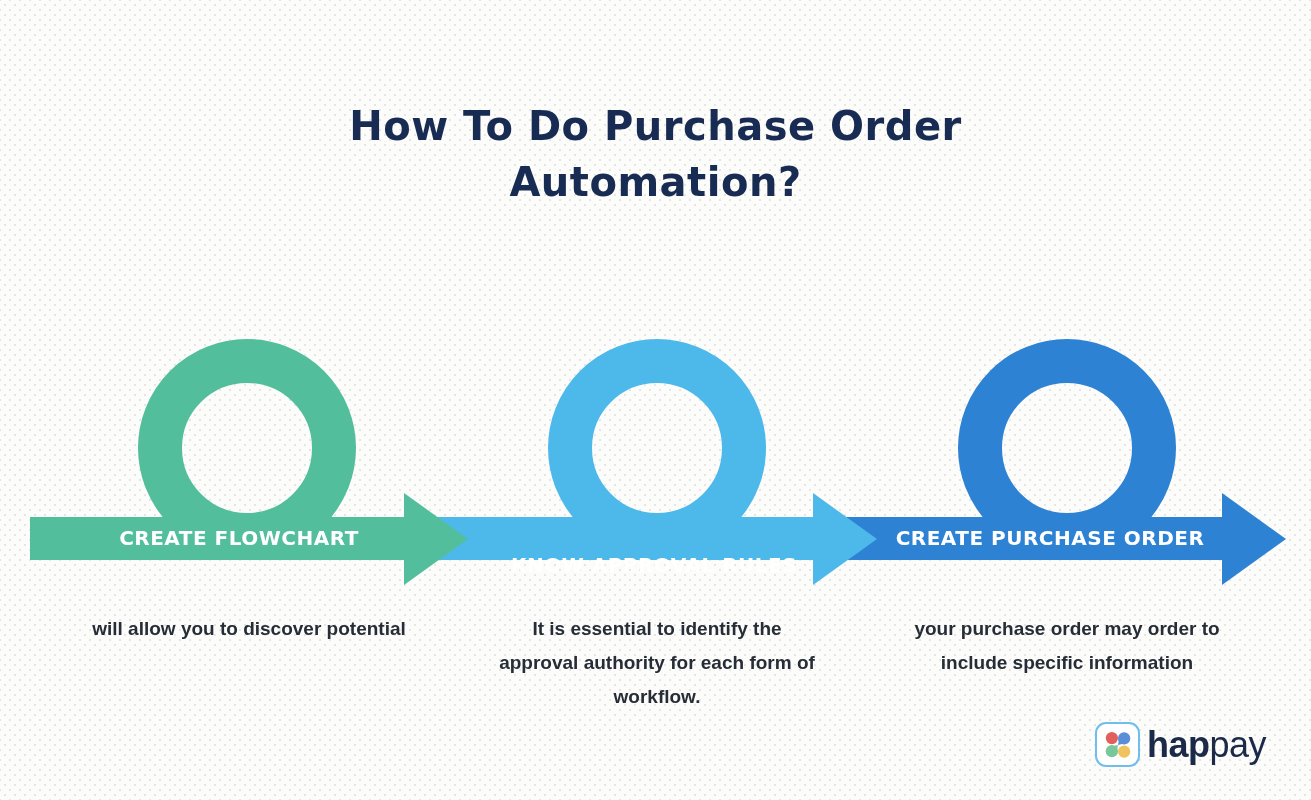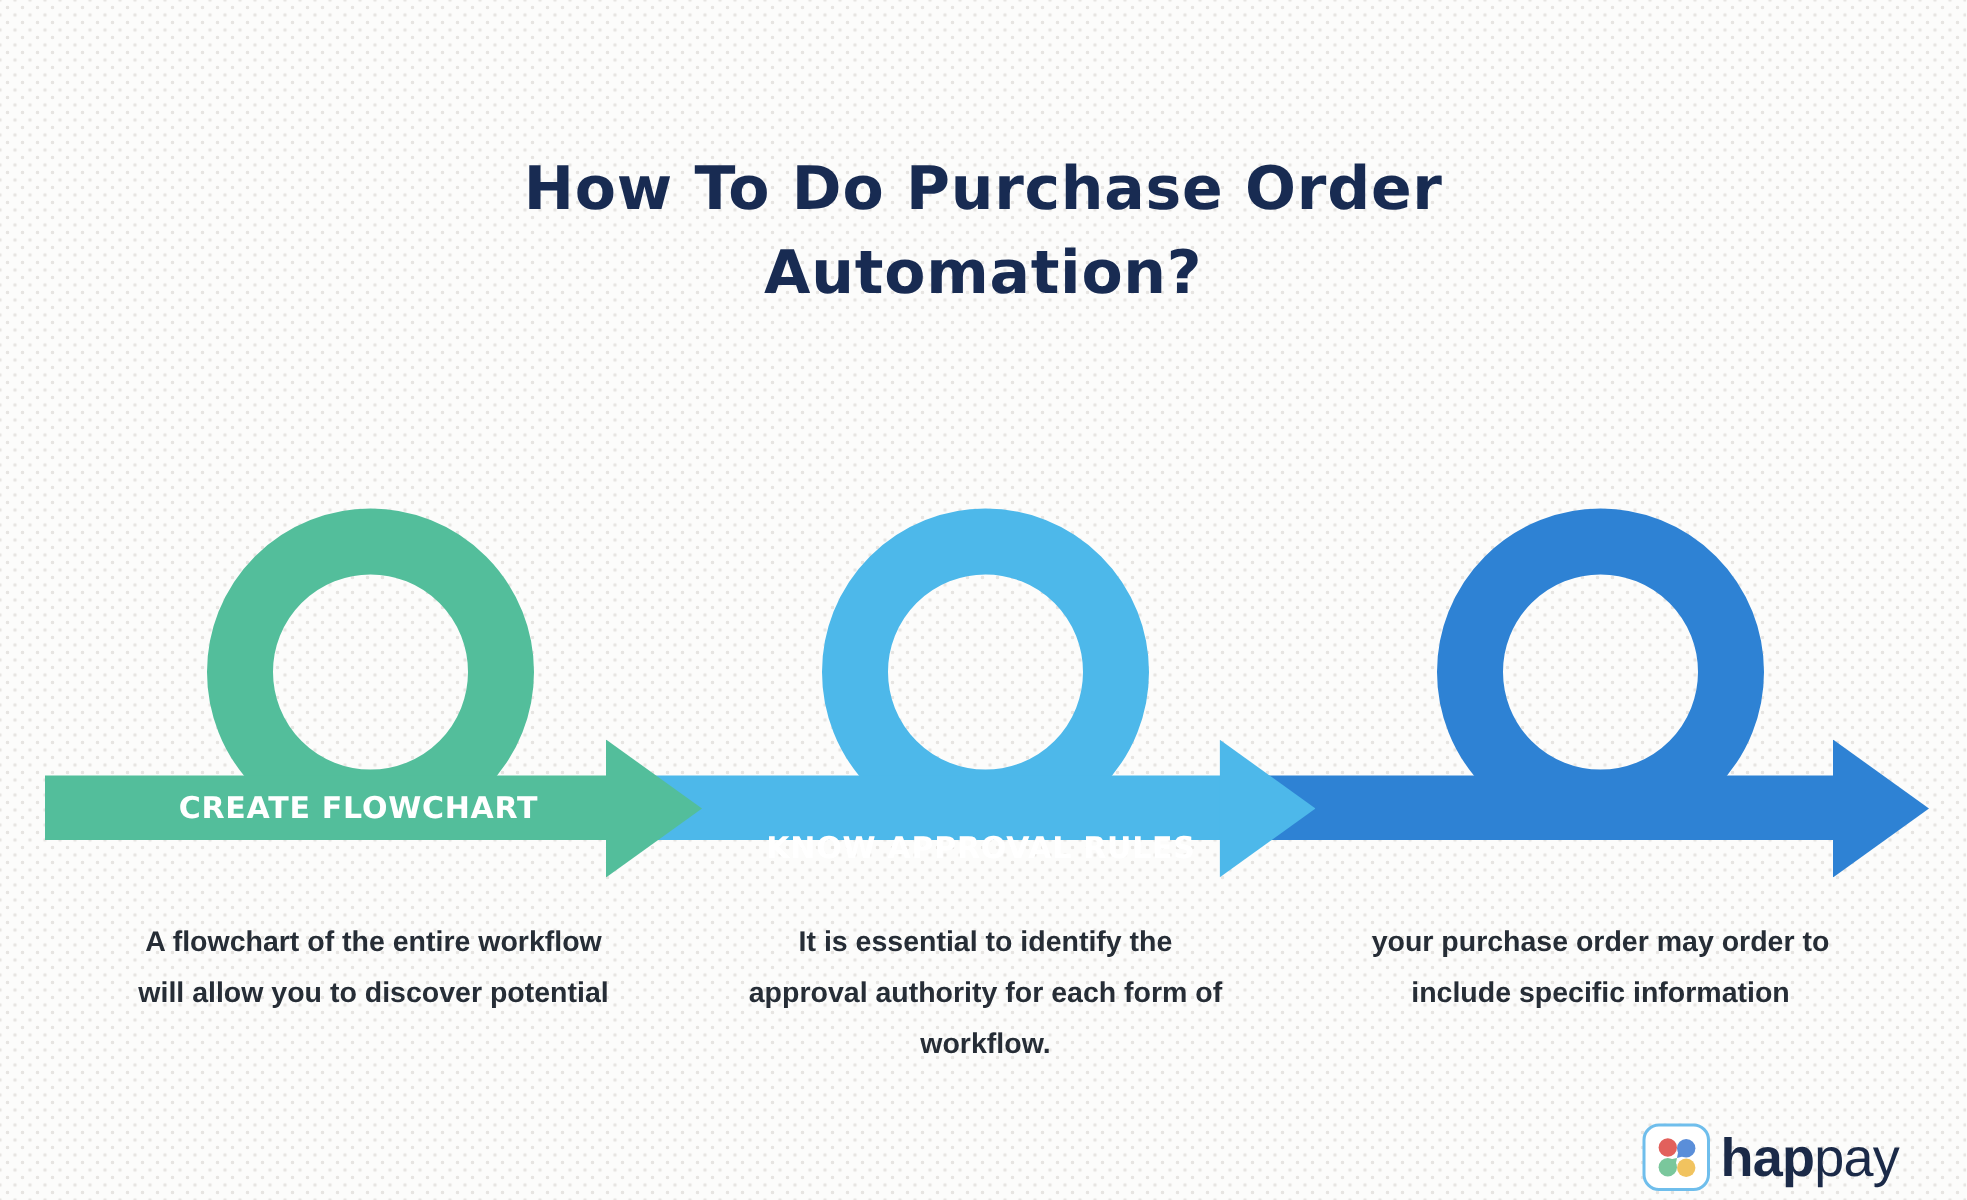--- a/index.html
+++ b/index.html
@@ -92,21 +92,21 @@
     font-weight: bold;
     font-size: 19px;
     line-height: 34px;
   }
   .desc-1 { left: 49px;  }
   .desc-2 { left: 457px; }
   .desc-3 { left: 867px; }
 
   .logo {
     position: absolute;
-    left: 1095px; top: 749px;
+    left: 1095px; top: 722px;
     display: flex;
     align-items: center;
     gap: 7px;
     z-index: 40;
   }
   .logo-mark {
     width: 45px; height: 45px;
     background: #ffffff;
     border: 2.5px solid #6FBEEC;
     border-radius: 11px;
@@ -130,20 +130,21 @@
 
   <div class="title" style="color: rgb(24, 43, 82);">
     <div>How To Do Purchase Order</div>
     <div>Automation?</div>
   </div>
 
   <div class="step step-3">
     <div class="ring ring-3" style="border-color: rgb(46, 130, 212);"></div>
     <div class="bar bar-3" style="background-color: rgb(46, 130, 212);"></div>
     <div class="arrow-head head-3" style="background-color: rgb(46, 130, 212);"></div>
+    <div class="bar-label label-3" style="color: rgb(255, 255, 255);">CREATE PURCHASE ORDER</div>
     <div class="desc desc-3" style="color: rgb(38, 45, 54);">
       <div>your purchase order may order to</div>
       <div>include specific information</div>
     </div>
   </div>
 
   <div class="step step-2">
     <div class="ring ring-2" style="border-color: rgb(77, 184, 234);"></div>
     <div class="bar bar-2" style="background-color: rgb(77, 184, 234);"></div>
     <div class="arrow-head head-2" style="background-color: rgb(77, 184, 234);"></div>
@@ -154,21 +155,20 @@
       <div>workflow.</div>
     </div>
   </div>
 
   <div class="step step-1">
     <div class="ring ring-1" style="border-color: rgb(83, 190, 155);"></div>
     <div class="bar bar-1" style="background-color: rgb(83, 190, 155);"></div>
     <div class="arrow-head head-1" style="background-color: rgb(83, 190, 155);"></div>
     <div class="bar-label label-1" style="color: rgb(255, 255, 255);">CREATE FLOWCHART</div>
     <div class="desc desc-1" style="color: rgb(38, 45, 54);">
-      <div>A flowchart of the entire workflow</div>
       <div>will allow you to discover potential</div>
     </div>
   </div>
 
   <div class="logo">
     <div class="logo-mark" style="border-color: rgb(111, 190, 236);">
       <svg width="36" height="36" viewBox="0 0 44 44">
         <path d="M24.4 9.2 L34.6 18.8 L22 22 Z" fill="#5A8ED9"></path>
         <path d="M9.4 24.7 L19.6 34.3 L22 22 Z" fill="#7AC79C"></path>
         <circle cx="14.5" cy="13.5" r="7.5" fill="#E2605C"></circle>

